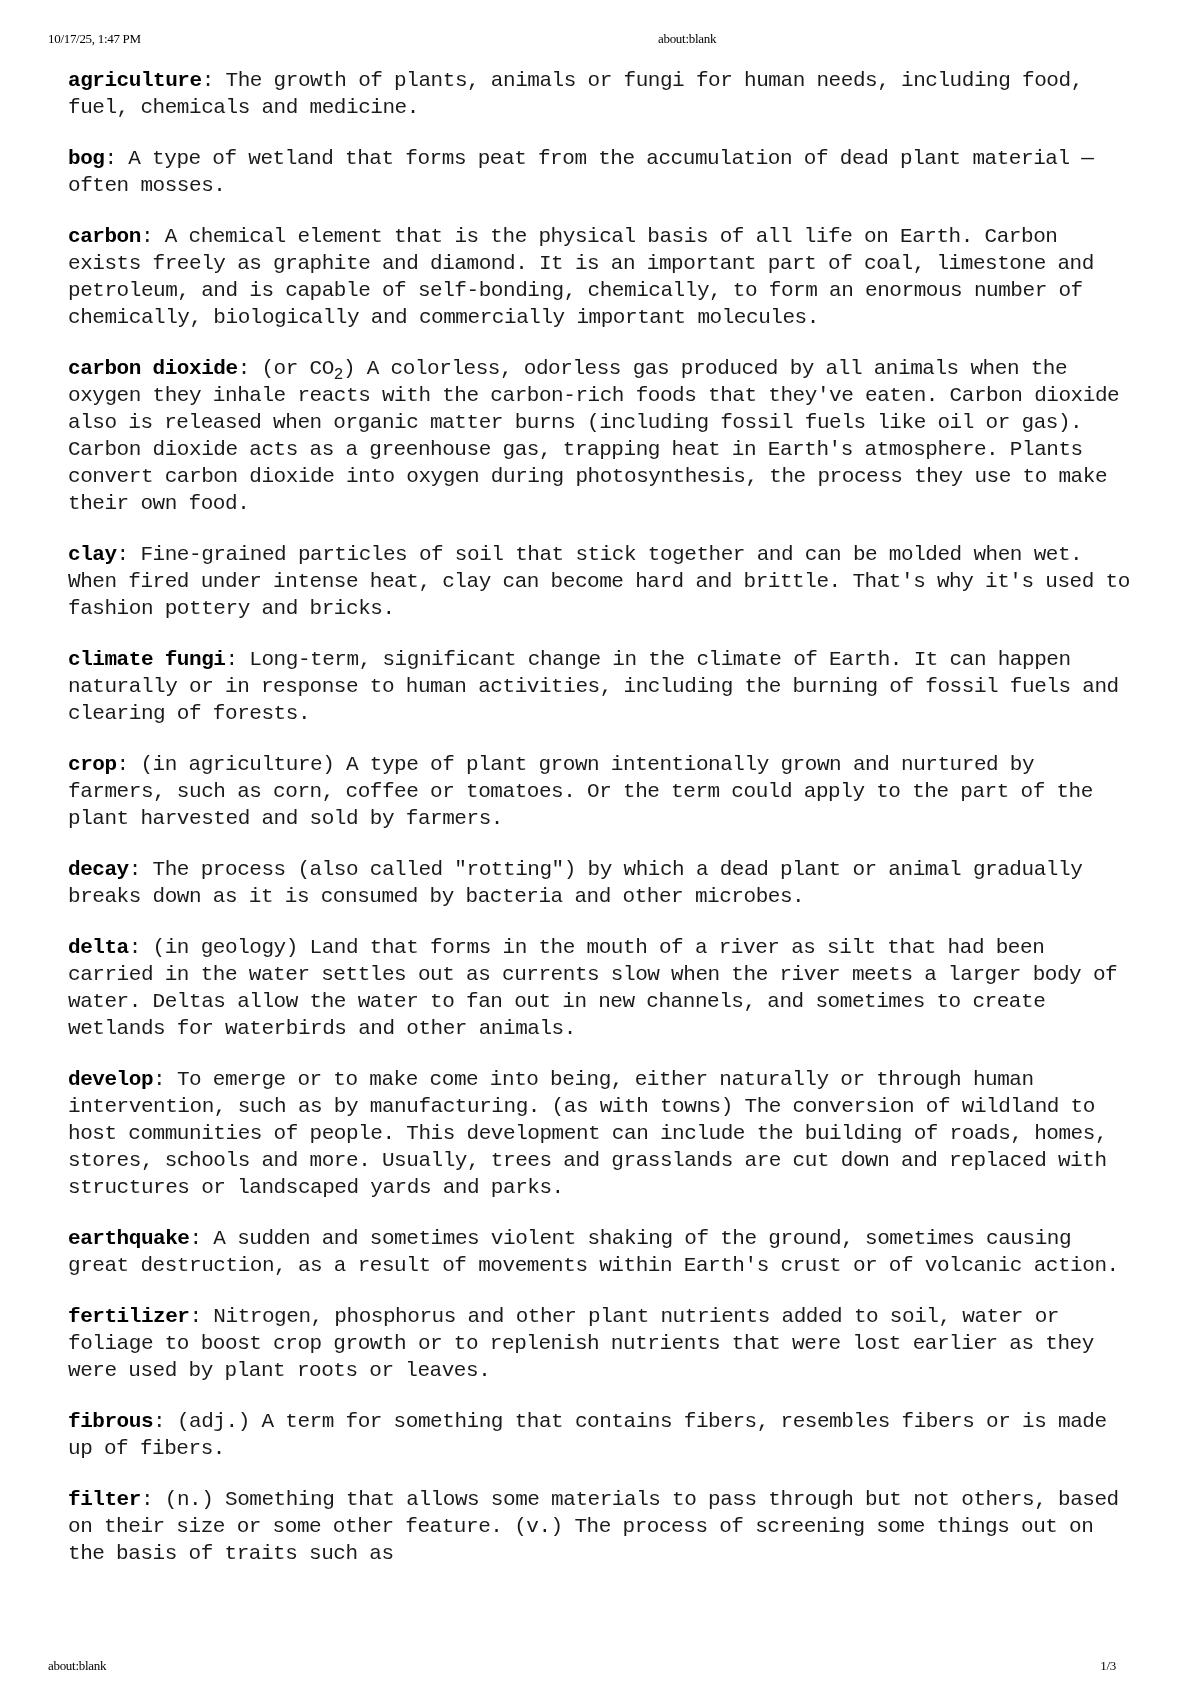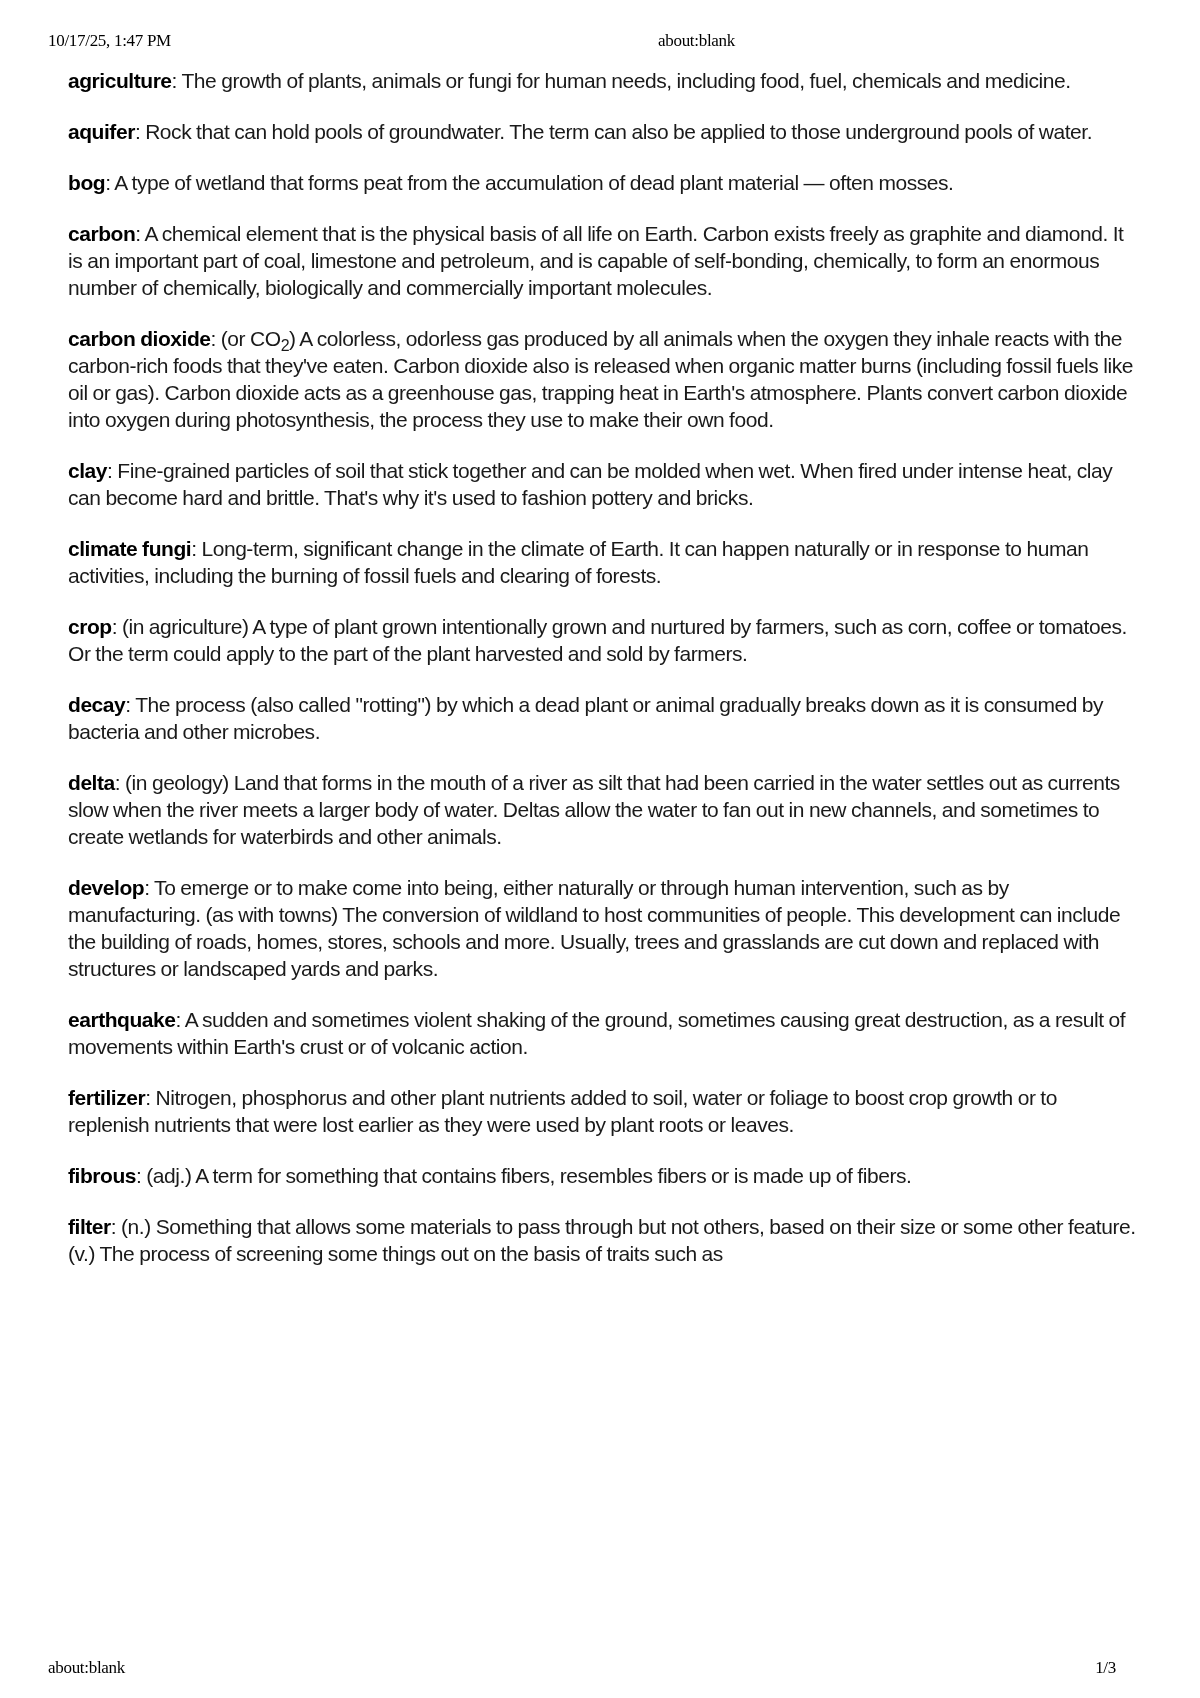--- a/index.html
+++ b/index.html
@@ -12,37 +12,37 @@
       height: 1698px;
       position: relative;
       overflow: hidden;
       color: #111111;
     }
     .print-header, .print-footer {
       position: absolute;
       left: 0;
       width: 1164px;
       font-family: "Liberation Serif", serif;
-      font-size: 17px;
+      font-size: 13px;
       color: #000;
       letter-spacing: -0.3px;
     }
     .print-header { top: 31px; height: 18px; }
     .print-footer { top: 1658px; height: 18px; }
     .hdr-left { position: absolute; left: 48px; top: 0; }
     .hdr-center { position: absolute; left: 658px; top: 0; }
     .ftr-left { position: absolute; left: 48px; top: 0; }
     .ftr-right { position: absolute; right: 48px; top: 0; text-align: right; }
 
     .content {
       position: absolute;
       left: 68px;
       top: 67px;
       width: 1072px;
-      font-family: Liberation Sans, sans-serif;
+      font-family: Liberation Mono, monospace;
       font-size: 21px;
       line-height: 27px;
       color: #1a1a1a;
       letter-spacing: -0.45px;
       word-spacing: -0.5px;
     }
     .entry {
       margin: 0 0 24px 0;
     }
     .term {
@@ -59,21 +59,20 @@
 <body>
 
 <div class="print-header">
   <span class="hdr-left">10/17/25, 1:47 PM</span>
   <span class="hdr-center">about:blank</span>
 </div>
 
 <div class="content">
   <p class="entry"><span class="term">agriculture</span><span>: The growth of plants, animals or fungi for human needs, including food, fuel, chemicals and medicine.</span></p>
 
-  <p class="entry"><span class="term">aquifer</span><span>: Rock that can hold pools of groundwater. The term can also be applied to those underground pools of water.</span></p>
 
   <p class="entry"><span class="term">bog</span><span>: A type of wetland that forms peat from the accumulation of dead plant material — often mosses.</span></p>
 
   <p class="entry"><span class="term">carbon</span><span>: A chemical element that is the physical basis of all life on Earth. Carbon exists freely as graphite and diamond. It is an important part of coal, limestone and petroleum, and is capable of self-bonding, chemically, to form an enormous number of chemically, biologically and commercially important molecules.</span></p>
 
   <p class="entry"><span class="term">carbon dioxide</span><span>: (or CO</span><sub class="co2-sub">2</sub><span>) A colorless, odorless gas produced by all animals when the oxygen they inhale reacts with the carbon-rich foods that they've eaten. Carbon dioxide also is released when organic matter burns (including fossil fuels like oil or gas). Carbon dioxide acts as a greenhouse gas, trapping heat in Earth's atmosphere. Plants convert carbon dioxide into oxygen during photosynthesis, the process they use to make their own food.</span></p>
 
   <p class="entry"><span class="term">clay</span><span>: Fine-grained particles of soil that stick together and can be molded when wet. When fired under intense heat, clay can become hard and brittle. That's why it's used to fashion pottery and bricks.</span></p>
 
   <p class="entry"><span class="term">climate fungi</span><span>: Long-term, significant change in the climate of Earth. It can happen naturally or in response to human activities, including the burning of fossil fuels and clearing of forests.</span></p>

